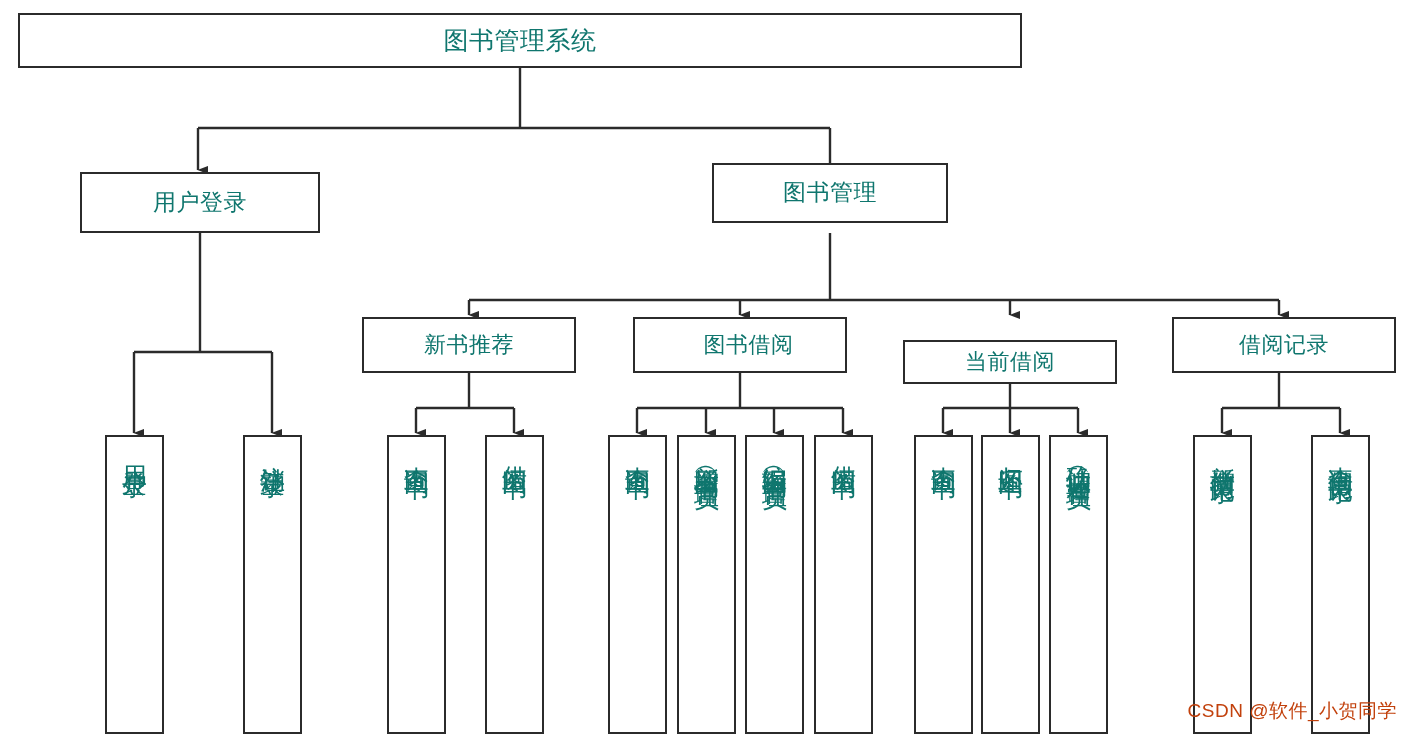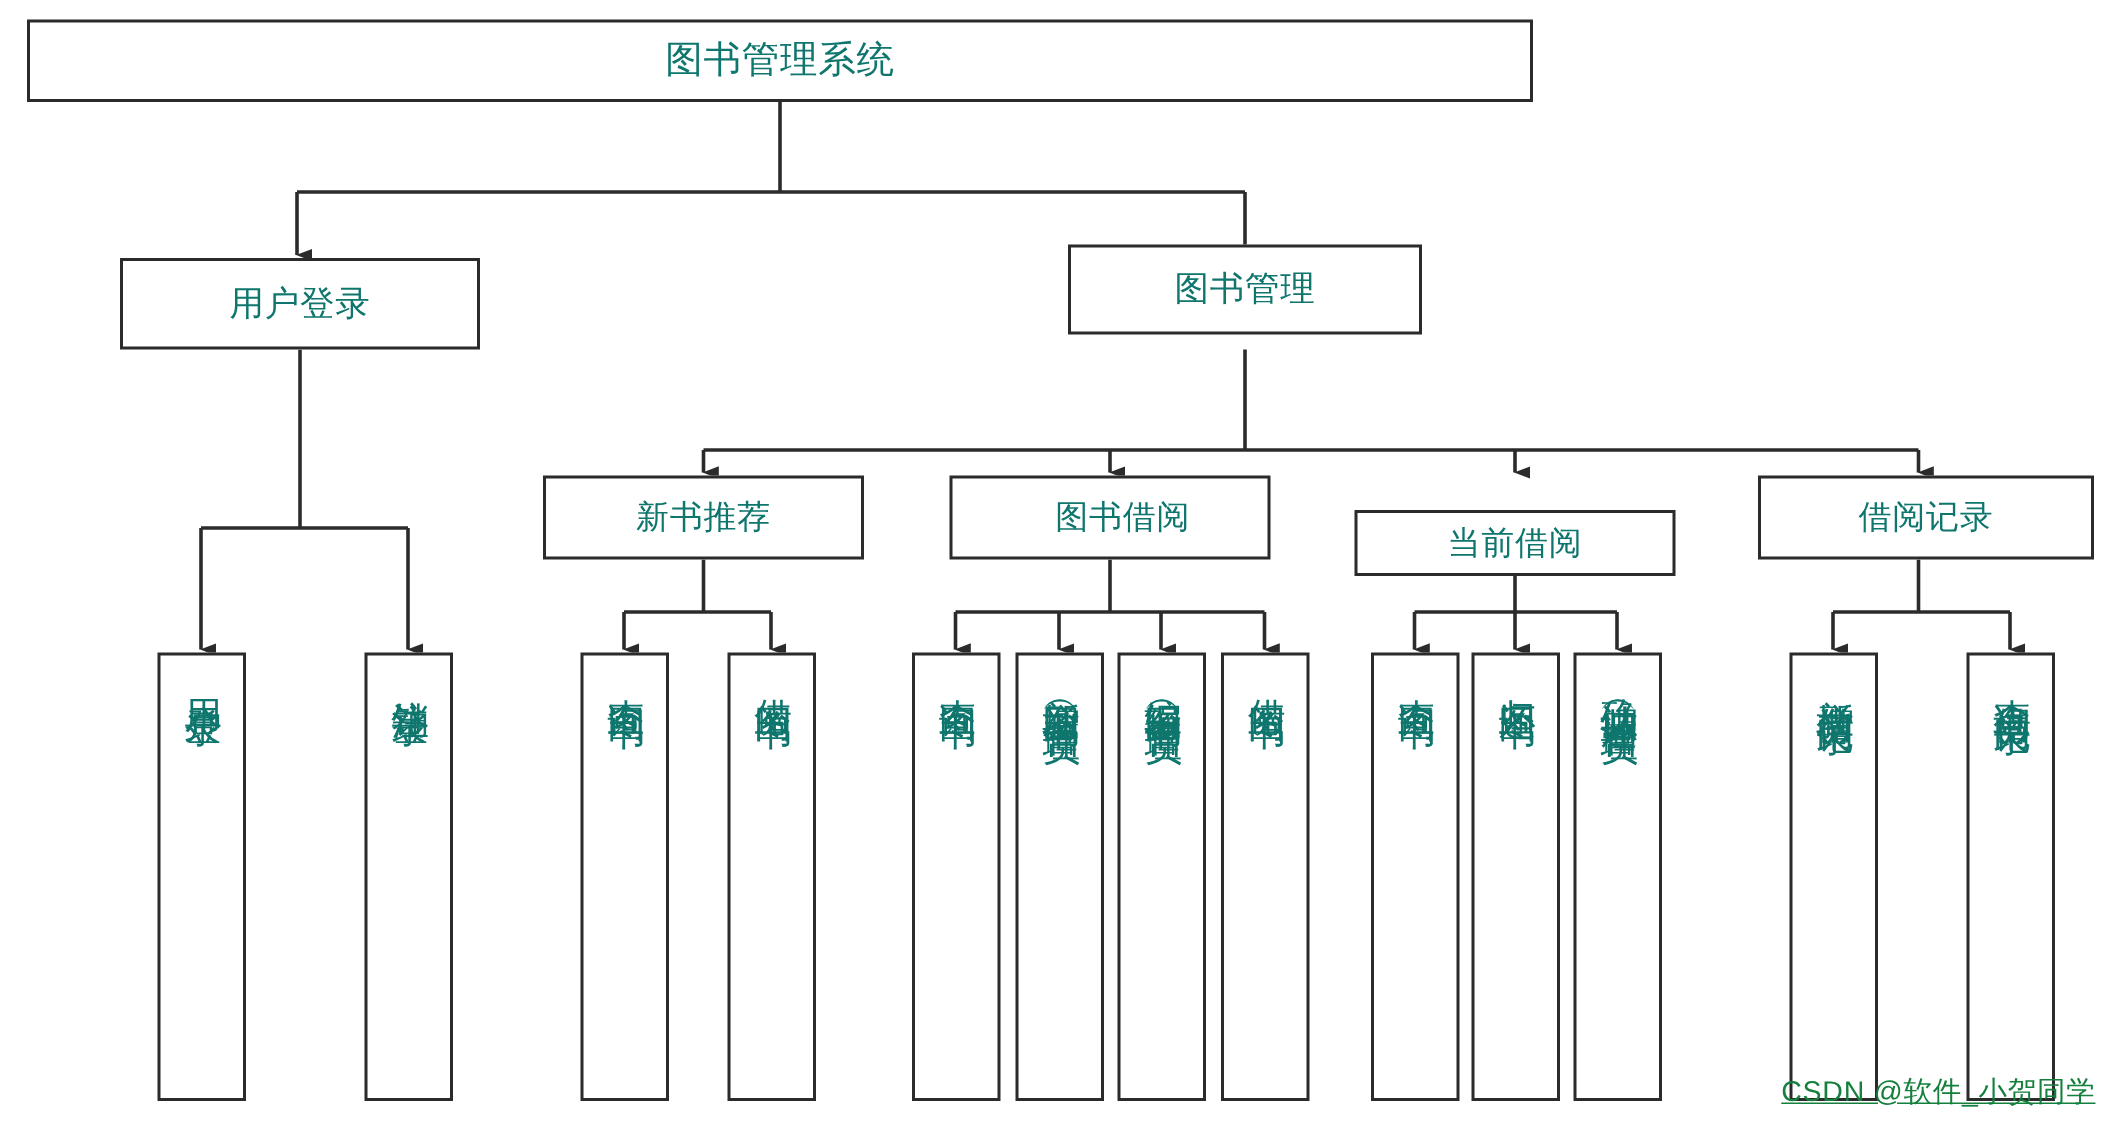--- a/index.html
+++ b/index.html
@@ -70,28 +70,27 @@
     font-size: 25px;
     line-height: 1.0;
     letter-spacing: 3px;
     text-align: left;
   }
 
   
   #watermark {
     position: absolute;
     right: 8px;
-    bottom: 6px;
+    bottom: 23px;
     font-size: 19px;
-    color: #15803d;
+    color: #c2410c;
     letter-spacing: 0.5px;
     z-index: 9;
     white-space: nowrap;
     font-family: "Liberation Sans", "DejaVu Sans", sans-serif;
-    text-decoration: underline;
   }
 </style>
 </head>
 <body>
 
 <div id="canvas">
 
   <svg id="wires" viewBox="0 0 1405 747" width="1405" height="747" xmlns="http://www.w3.org/2000/svg">
     <defs>
       <marker id="arrowhead" markerWidth="9" markerHeight="11" refX="4.5" refY="10.2" orient="auto" markerUnits="userSpaceOnUse">

